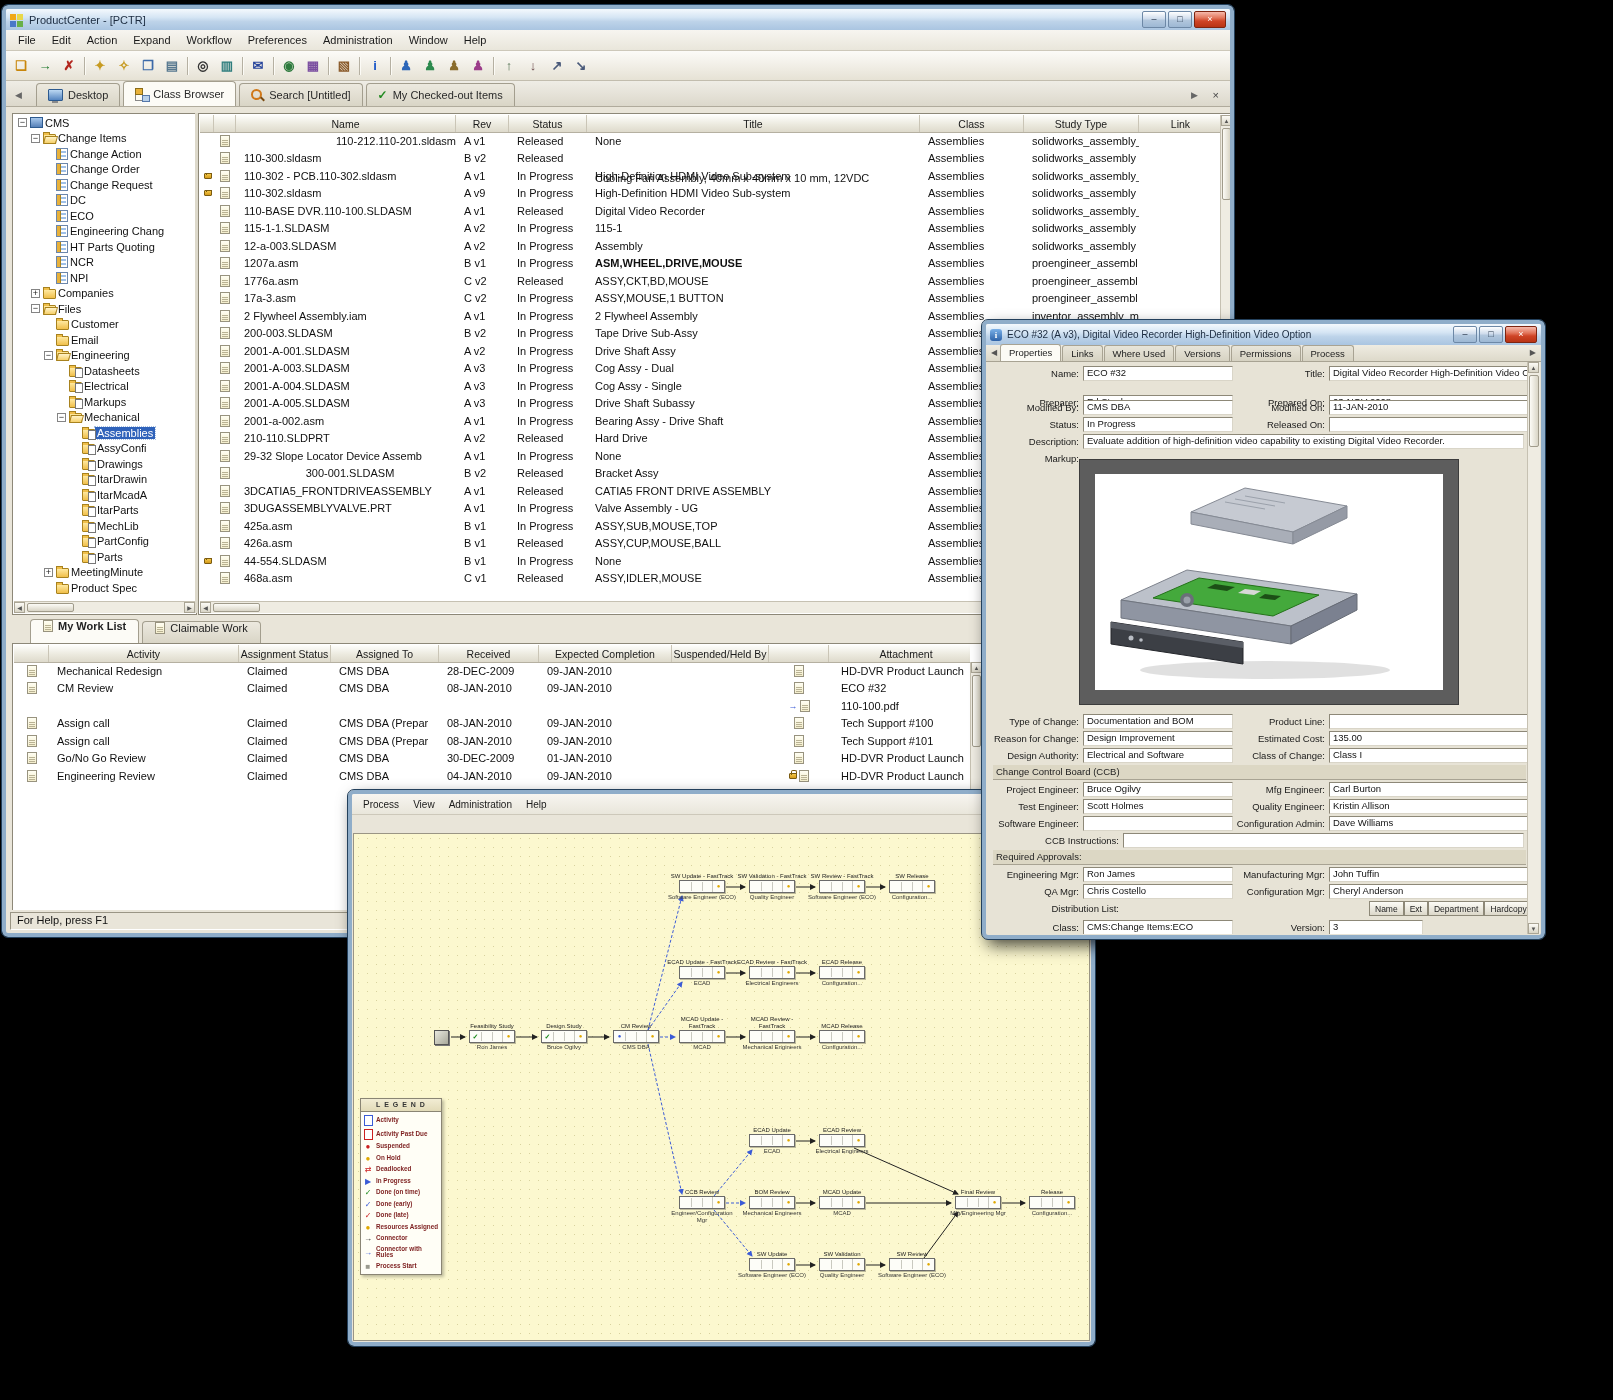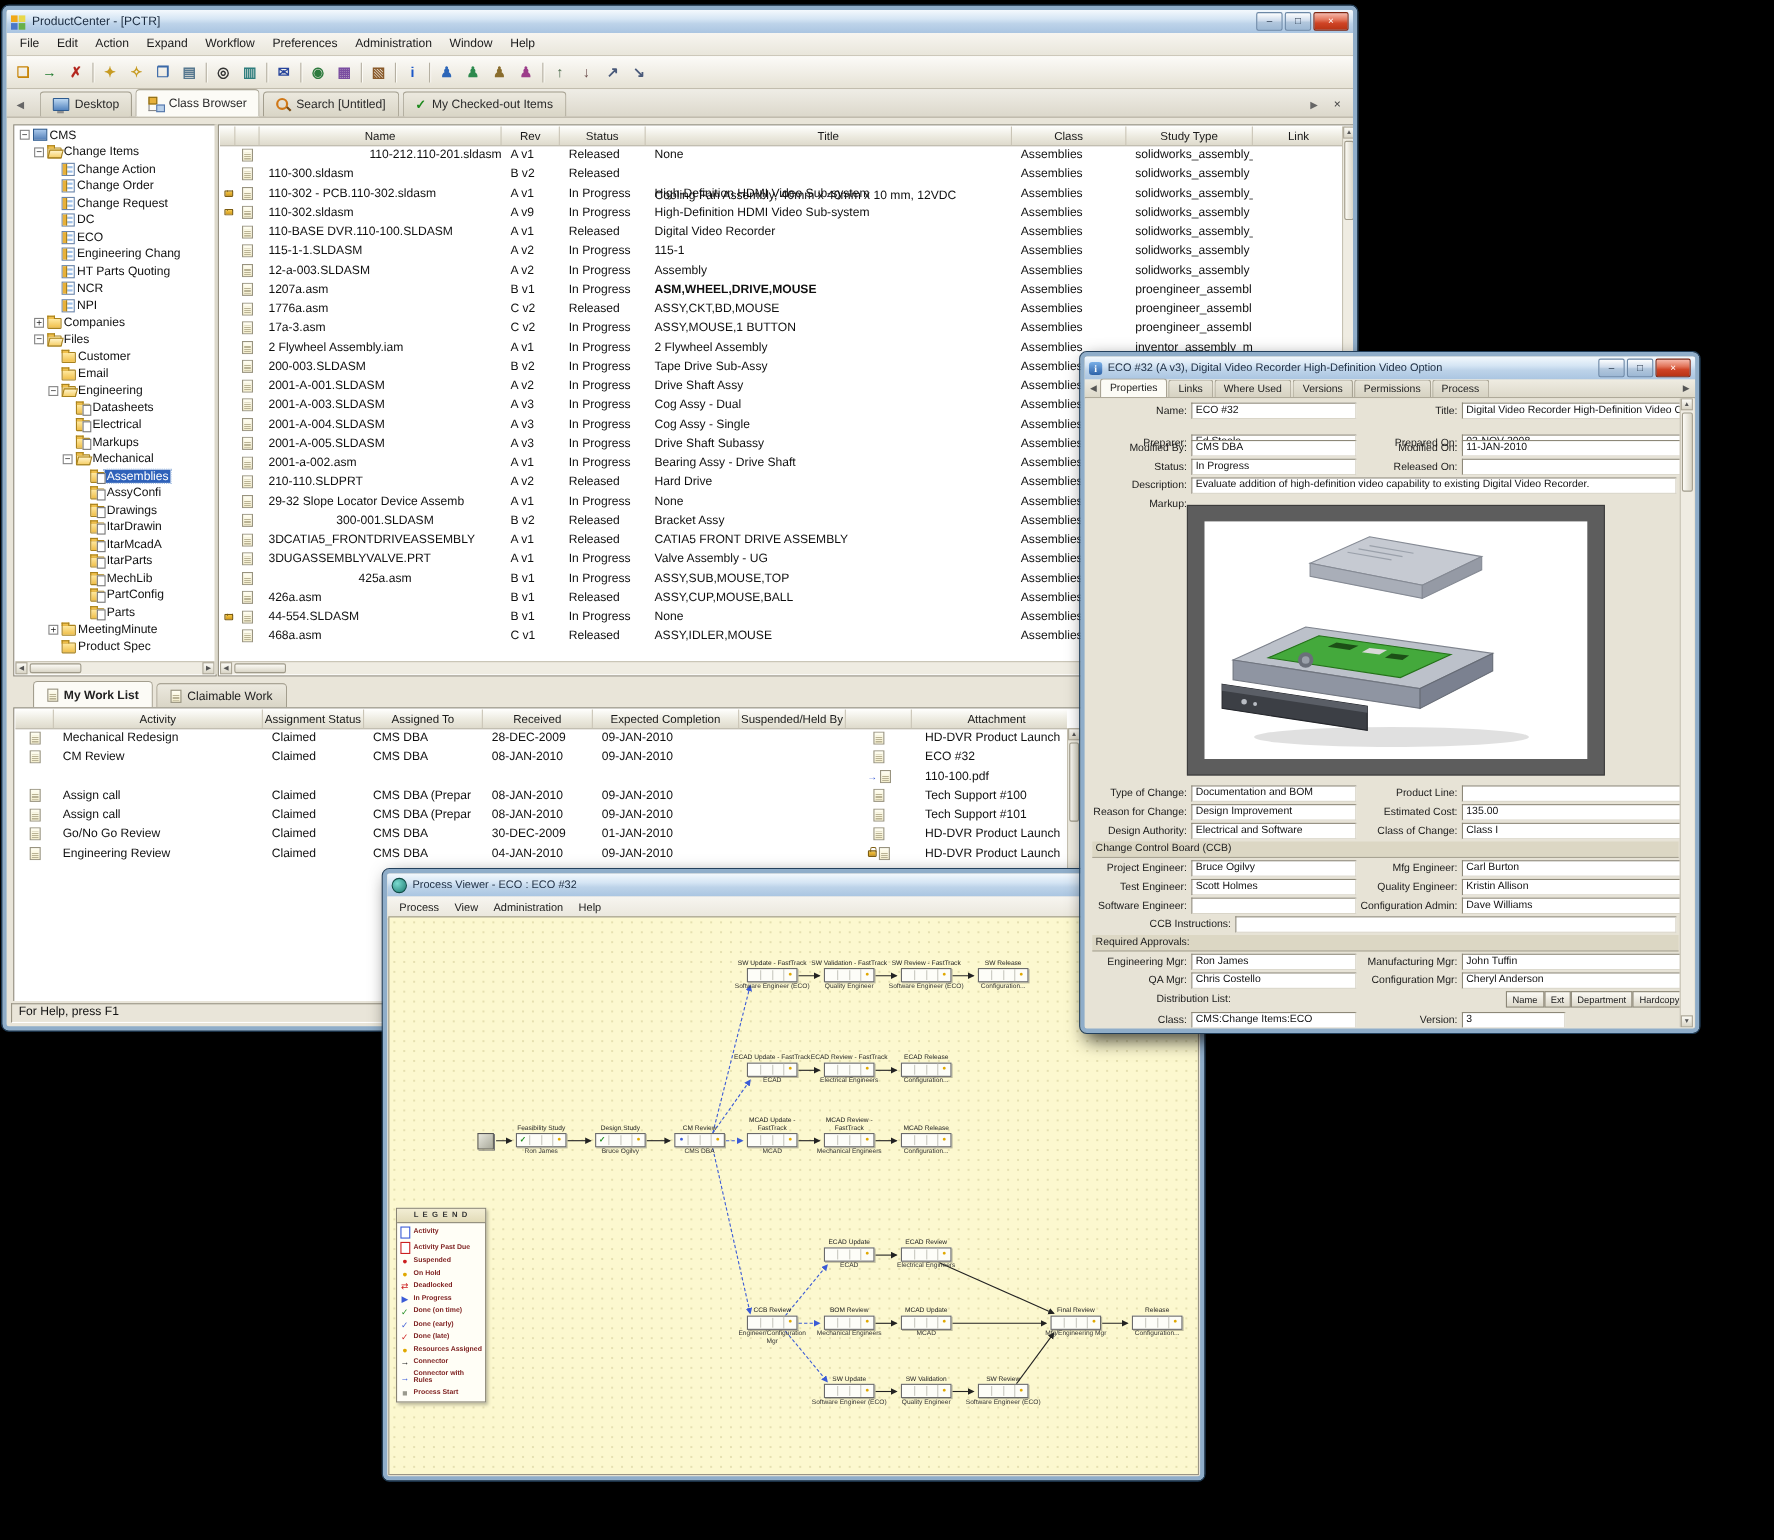--- a/index.html
+++ b/index.html
@@ -115,21 +115,21 @@
   .sb-thumbh{position:absolute;top:1px;bottom:1px;left:2px;width:45px;background:linear-gradient(#fcfbf6,#d9d5c6);
       border:1px solid #a09b8b;border-radius:2px;}
   #bt-vscroll{top:1px;right:1px;bottom:13px;}
   #bt-hscroll{left:1px;right:13px;bottom:1px;}
   #tree-hscroll{left:1px;right:1px;bottom:1px;}
   #wl-vscroll{top:18px;right:1px;bottom:1px;}
   #eco-vscroll{top:0;right:0;bottom:0;width:13px;}
 
   
   #work-tabs{position:absolute;left:6px;top:610px;height:24px;display:flex;align-items:flex-end;padding-left:18px;}
-  .wtab{display:flex;align-items:center;gap:5px;height:21px;padding:0 12px;font-size:11px;color:#222;
+  .wtab{display:flex;gap:5px;height:21px;padding:0 12px;font-size:11px;color:#222;
       background:linear-gradient(#ece9df,#d9d5c6);border:1px solid #a39e8e;border-bottom:none;border-radius:4px 4px 0 0;margin-right:3px;}
   .wtab.active{background:#fcfbf6;height:23px;font-weight:bold;}
   #wl-panel{position:absolute;left:6px;top:634px;width:970px;height:276px;background:#fff;border:1px solid #8d8878;}
   #wl-head{right:13px;}
   #wl-body{position:absolute;left:1px;top:18px;right:13px;bottom:1px;overflow:hidden;}
   .att-cell{display:flex;align-items:center;justify-content:center;gap:2px;padding:0;}
   .link-ar{font-size:9px;color:#3b5bd6;line-height:10px;}
 
   #statusbar{position:absolute;left:2px;right:2px;bottom:2px;height:21px;display:flex;align-items:center;padding:0 2px;background:#e9e5d9;}
   #status-cell{flex:1;height:16px;border:1px solid;border-color:#9a9585 #ffffff #ffffff #9a9585;font-size:11px;
@@ -792,21 +792,21 @@
             <div class="gr-cell" style="width: 333px;">Valve Assembly - UG</div>
             <div class="gr-cell" style="width: 104px;">Assemblies</div>
             <div class="gr-cell" style="width: 115px;"></div>
             <div class="gr-cell" style="width: 84px;"></div>
           </div>
           <div class="grid-row">
             <div class="gr-cell c-gut" style="width: 14px;"></div>
             <div class="gr-cell c-ico" style="width: 22px;">
               <span class="ti ti-doc"></span>
             </div>
-            <div class="gr-cell" style="width: 220px; text-align: center;">425a.asm</div>
+            <div class="gr-cell" style="width: 220px;">425a.asm</div>
             <div class="gr-cell" style="width: 53px;">B v1</div>
             <div class="gr-cell" style="width: 78px;">In Progress</div>
             <div class="gr-cell" style="width: 333px;">ASSY,SUB,MOUSE,TOP</div>
             <div class="gr-cell" style="width: 104px;">Assemblies</div>
             <div class="gr-cell" style="width: 115px;"></div>
             <div class="gr-cell" style="width: 84px;"></div>
           </div>
           <div class="grid-row">
             <div class="gr-cell c-gut" style="width: 14px;"></div>
             <div class="gr-cell c-ico" style="width: 22px;">
@@ -1002,29 +1002,20 @@
         <div class="sb-end">▼</div>
       </div>
     </div>
 
     <div id="statusbar">
       <div id="status-cell">For Help, press F1</div>
     </div>
   </section>
 
   <section class="win" id="pv-win">
-    <div class="titlebar">
-      <span class="pv-ico"></span>
-      <span class="tb-title">Process Viewer - ECO : ECO #32</span>
-      <span class="caption-btns" id="pv-caption">
-          <span class="cb">–</span>
-          <span class="cb">□</span>
-          <span class="cb close">×</span>
-        </span>
-    </div>
     <div class="menubar" id="pv-menubar">
         <span class="menu-item">Process</span>
         <span class="menu-item">View</span>
         <span class="menu-item">Administration</span>
         <span class="menu-item">Help</span>
       </div>
     <div id="pv-canvas">
       <svg id="edge-svg" width="737" height="512">
         <defs>
           <marker id="mk-k" markerWidth="7" markerHeight="7" refX="5" refY="3" orient="auto">

